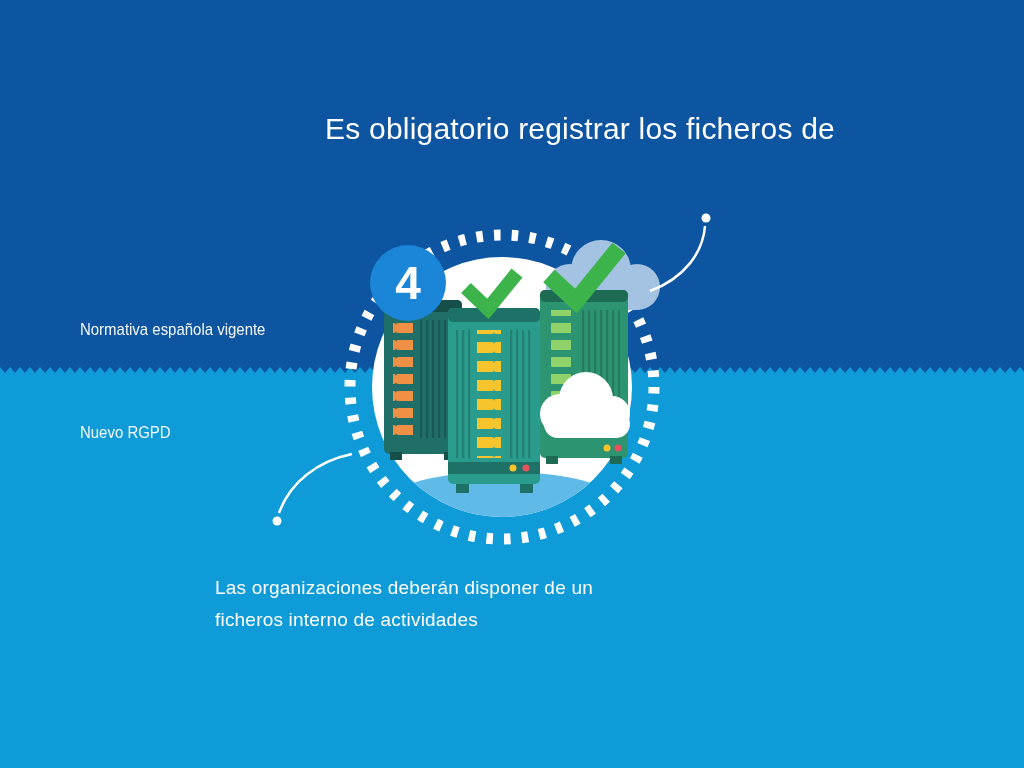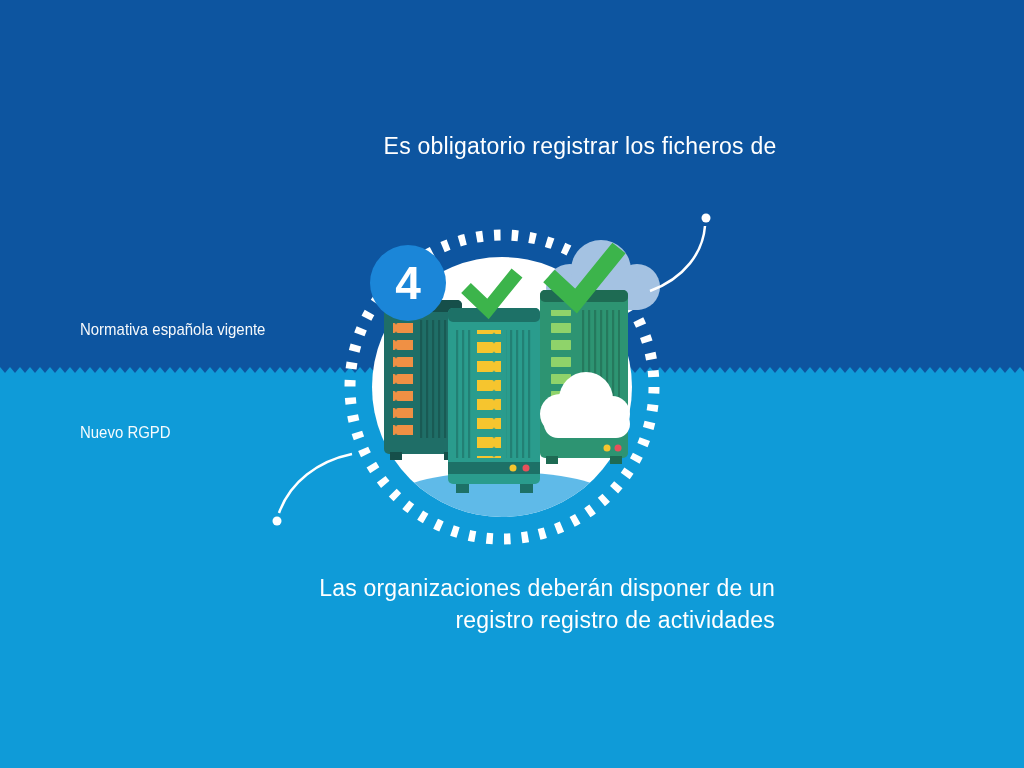--- a/index.html
+++ b/index.html
@@ -10,35 +10,35 @@
     overflow:hidden;
     background:#0f9bd8;
   }
   .band-top {
     position:absolute; top:0; left:0;
     width:1024px; height:366px;
     background:#0d55a0;
   }
   .zigzag { position:absolute; top:366px; left:0; display:block; }
   .callout-top {
-    position:absolute; top:130px; left:280px; width:600px;
+    position:absolute; top:113px; left:280px; width:600px;
     text-align:center; color:#ffffff;
-    font-size:23px; line-height:32px; font-weight:400; letter-spacing:0.2px;
+    font-size:30px; line-height:32px; font-weight:400; letter-spacing:0.2px;
   }
   .side-label {
     position:absolute; left:80px; color:#ffffff;
     font-size:17px; font-weight:400; white-space:nowrap;
     transform:scaleX(0.88); transform-origin:left center; opacity:0.96;
   }
   .label-top { top:320px; }
   .label-bottom { top:423px; }
   .callout-bottom {
     position:absolute; top:572px; left:215px; width:560px;
-    color:#ffffff; font-size:23px; line-height:32px; font-weight:400;
-    letter-spacing:0.2px; text-align:right;
+    color:#ffffff; font-size:19px; line-height:32px; font-weight:400;
+    letter-spacing:0.2px; text-align:left;
   }
   .illustration { position:absolute; top:0; left:0; }
   .badge {
     position:absolute; left:370px; top:245px;
     width:76px; height:76px; border-radius:50%;
     background:#1b86d8; color:#ffffff;
     display:flex; align-items:center; justify-content:center;
     font-size:46px; font-weight:700;
   }
 </style>
@@ -58,21 +58,21 @@
 
 <div class="callout-top">
   <div>Es obligatorio registrar los ficheros de</div>
 </div>
 
 <div class="side-label label-top">Normativa española vigente</div>
 <div class="side-label label-bottom">Nuevo RGPD</div>
 
 <div class="callout-bottom">
   <div>Las organizaciones deberán disponer de un</div>
-  <div>registro registro de actividades</div>
+  <div>ficheros interno de actividades</div>
 </div>
 
 <svg class="illustration" width="1024" height="768" viewBox="0 0 1024 768">
   <defs>
     <clipPath id="innerCircle">
         <circle cx="502" cy="387" r="130"></circle>
       </clipPath>
     <pattern id="vents" width="6" height="6" patternUnits="userSpaceOnUse">
       <rect x="0" y="0" width="2.2" height="6" fill="rgba(0,0,0,0.18)"></rect>
     </pattern>

